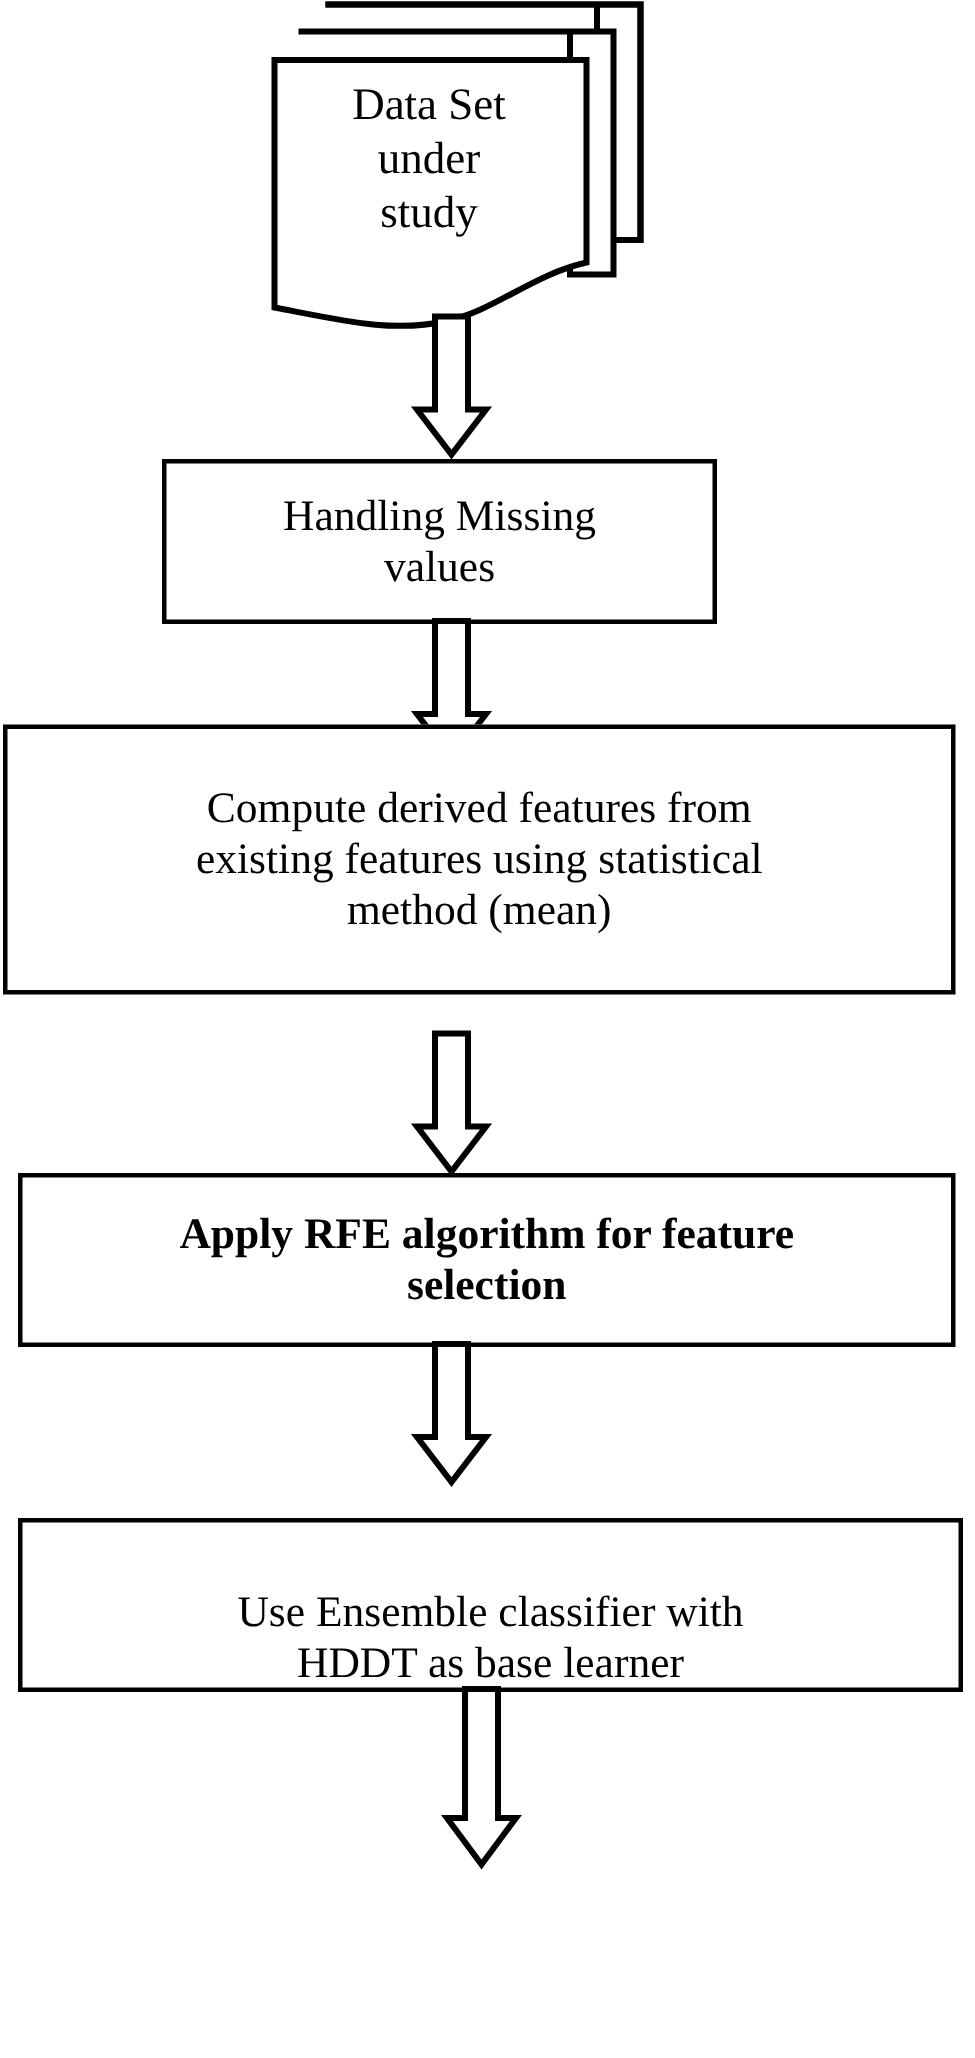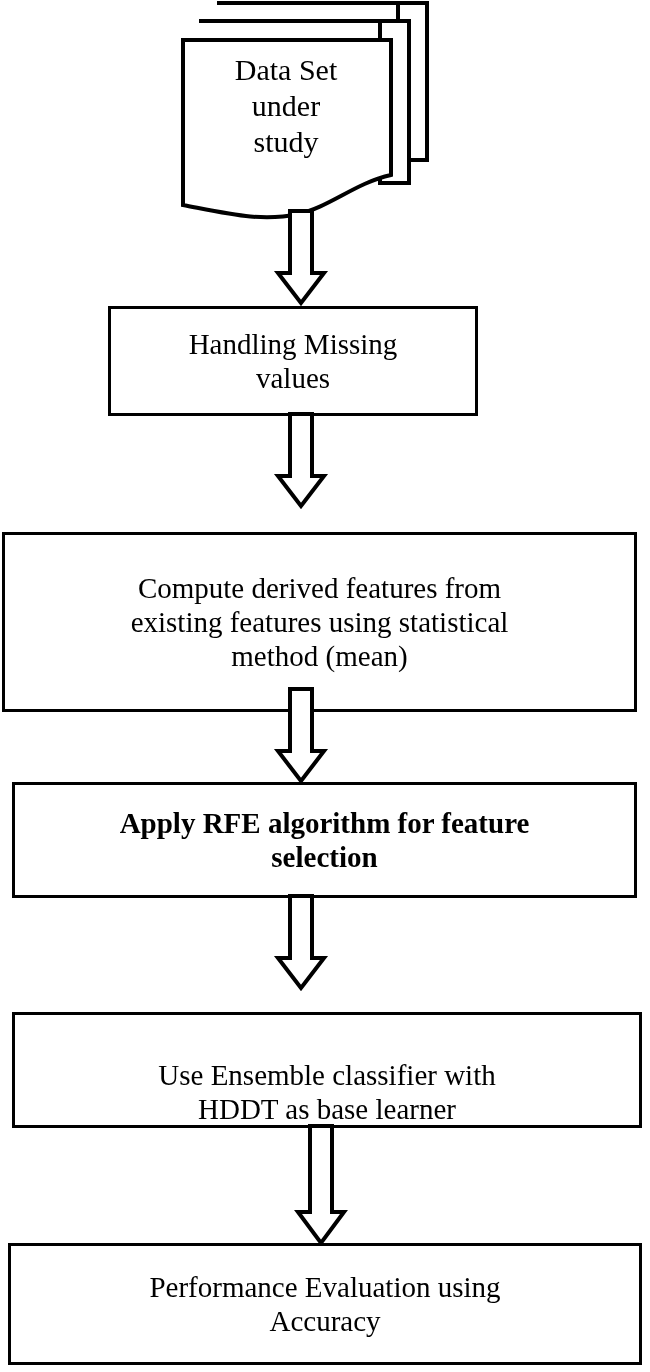--- a/index.html
+++ b/index.html
@@ -101,21 +101,21 @@
     <span class="proc-label" style="font-size:29px;">Handling Missing
 values</span>
   </div>
 
   <div class="arrow" style="left:276px; top:414px;">
     <svg width="50" height="95" viewBox="0 0 50 95" xmlns="http://www.w3.org/2000/svg">
       <path d="M 14 0 L 36 0 L 36 62 L 48 62 L 25 92 L 2 62 L 14 62 Z" fill="#ffffff" stroke="#000000" stroke-width="4" stroke-linejoin="miter"></path>
     </svg>
   </div>
 
-  <div class="node proc" style="left:2px; top:532px; width:635px; height:180px;font-family:Liberation Serif, serif;">
+  <div class="node proc" style="left:2px; top:483px; width:635px; height:180px;font-family:Liberation Serif, serif;">
     <span class="proc-label" style="font-size:29px;">Compute derived features from
 existing features using statistical
 method (mean)</span>
   </div>
 
   <div class="arrow" style="left:276px; top:689px;">
     <svg width="50" height="95" viewBox="0 0 50 95" xmlns="http://www.w3.org/2000/svg">
       <path d="M 14 0 L 36 0 L 36 62 L 48 62 L 25 92 L 2 62 L 14 62 Z" fill="#ffffff" stroke="#000000" stroke-width="4" stroke-linejoin="miter"></path>
     </svg>
   </div>
@@ -135,18 +135,14 @@
     <span class="proc-label" style="font-size:29px;margin-top:44px;">Use Ensemble classifier with
 HDDT as base learner</span>
   </div>
 
   <div class="arrow" style="left:296px; top:1126px;">
     <svg width="50" height="120" viewBox="0 0 50 120" xmlns="http://www.w3.org/2000/svg">
       <path d="M 14 0 L 36 0 L 36 86 L 48 86 L 25 117 L 2 86 L 14 86 Z" fill="#ffffff" stroke="#000000" stroke-width="4" stroke-linejoin="miter"></path>
     </svg>
   </div>
 
-  <div class="node proc" style="left:8px; top:1243px; width:634px; height:122px;">
-    <span class="proc-label" style="font-size:29px;">Performance Evaluation using
-Accuracy</span>
-  </div>
 
 </div>
 
 </body></html>

